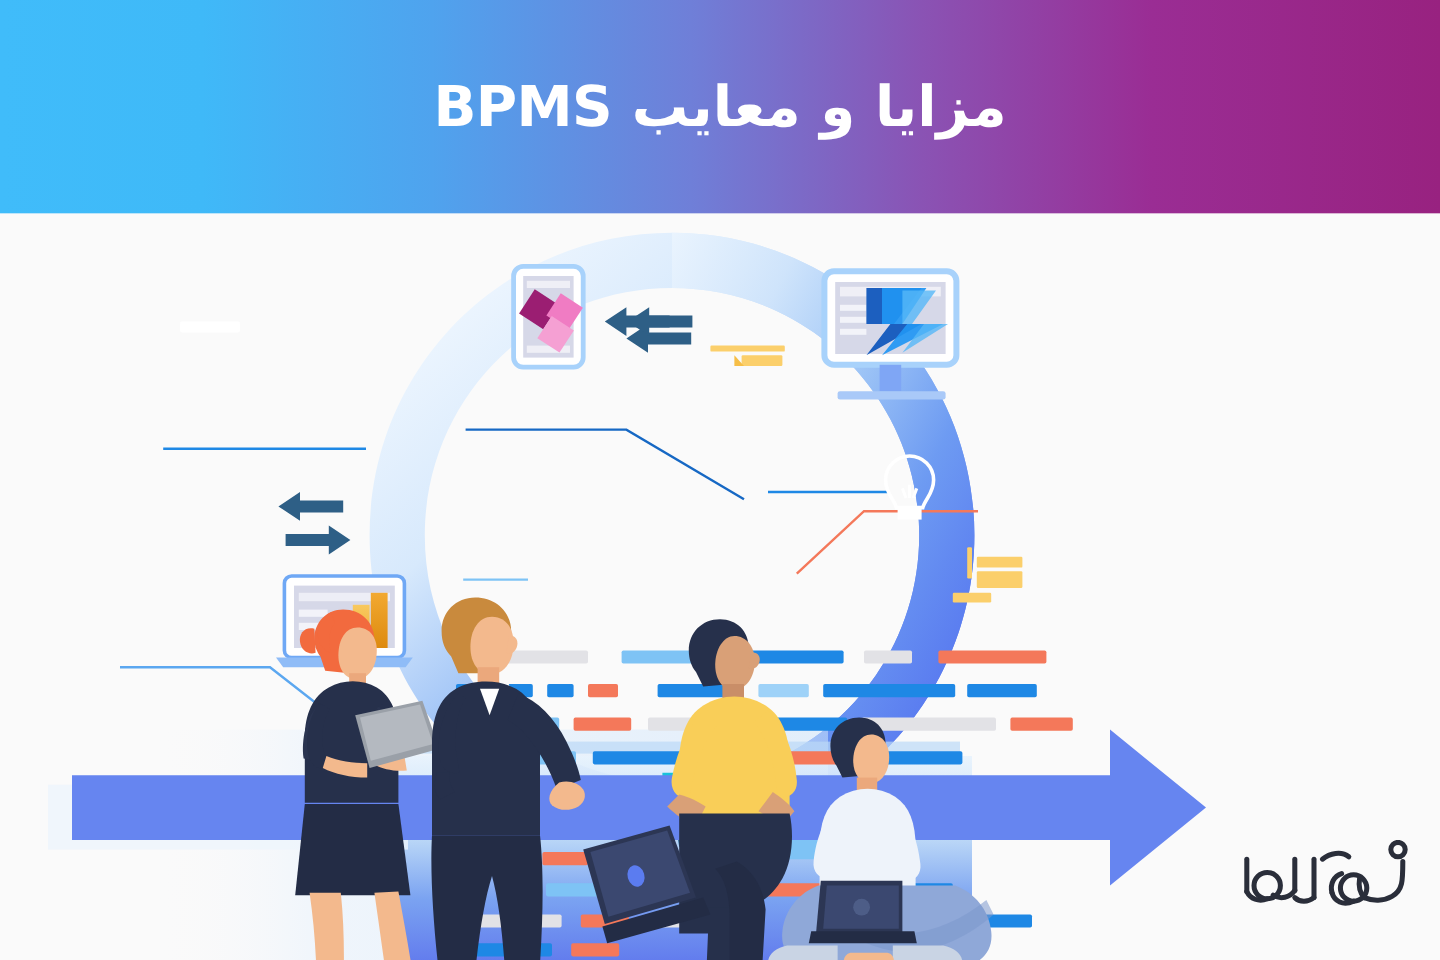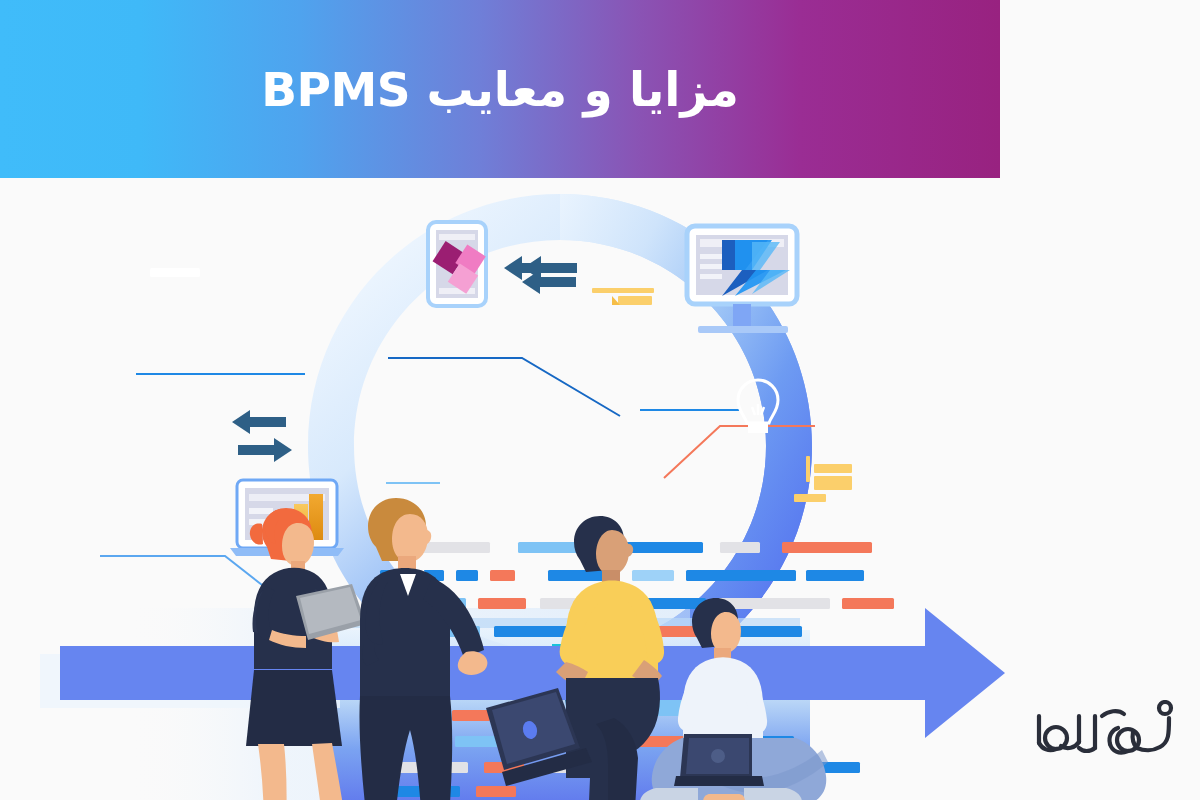--- a/index.html
+++ b/index.html
@@ -7,21 +7,21 @@
   html,body { width:1200px; height:800px; overflow:hidden; }
   body {
     background:#FAFAFA;
     font-family:"DejaVu Sans","Liberation Sans",sans-serif;
   }
 
   #page { position:relative; width:1200px; height:800px; background:#FAFAFA; overflow:hidden; }
 
   
   .header-banner {
-    position:absolute; left:0; top:0; width:1000px; height:178px;
+    position:absolute; left:0; top:0; width:1200px; height:178px;
     background:linear-gradient(90deg,
        #40BCFA 0%, #3FB9F8 14%, #4FA3EE 30%,
        #6F7FD8 48%, #8A53B4 64%, #9A2D94 80%, #982280 100%);
     display:flex; align-items:center; justify-content:center;
   }
   .header-title {
     color:#FFFFFF;
     font-size:47px;
     font-weight:bold;
     letter-spacing:-0.5px;

